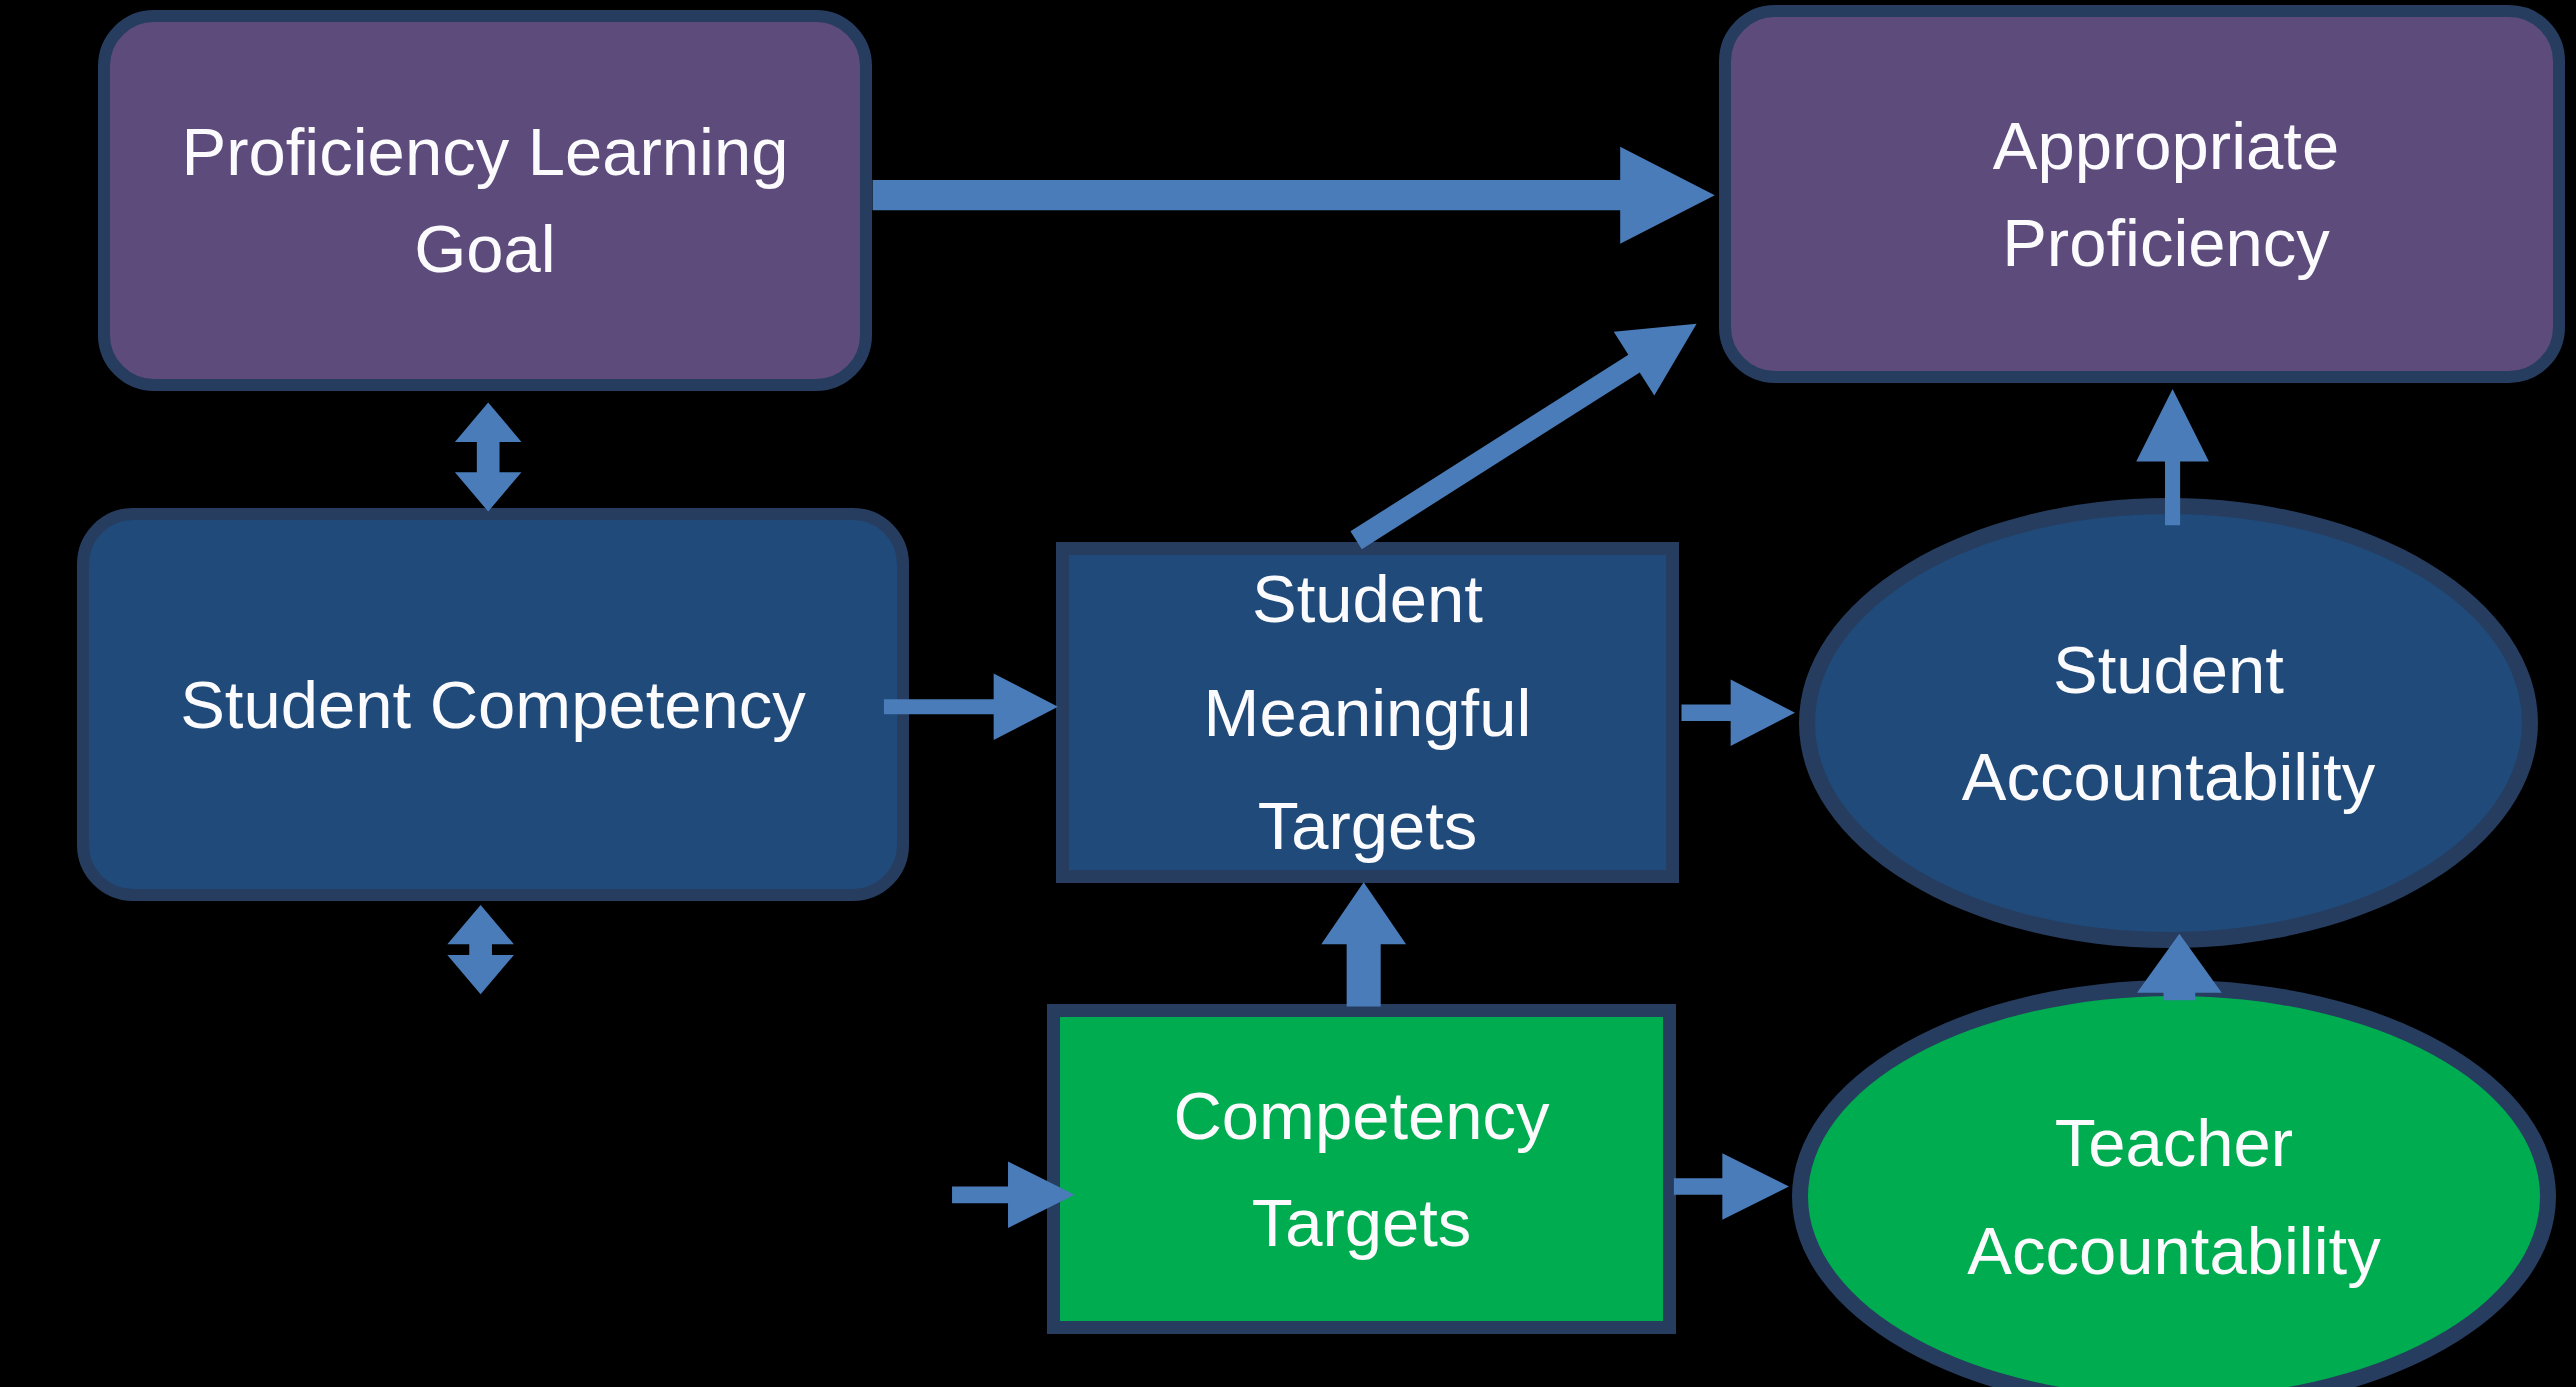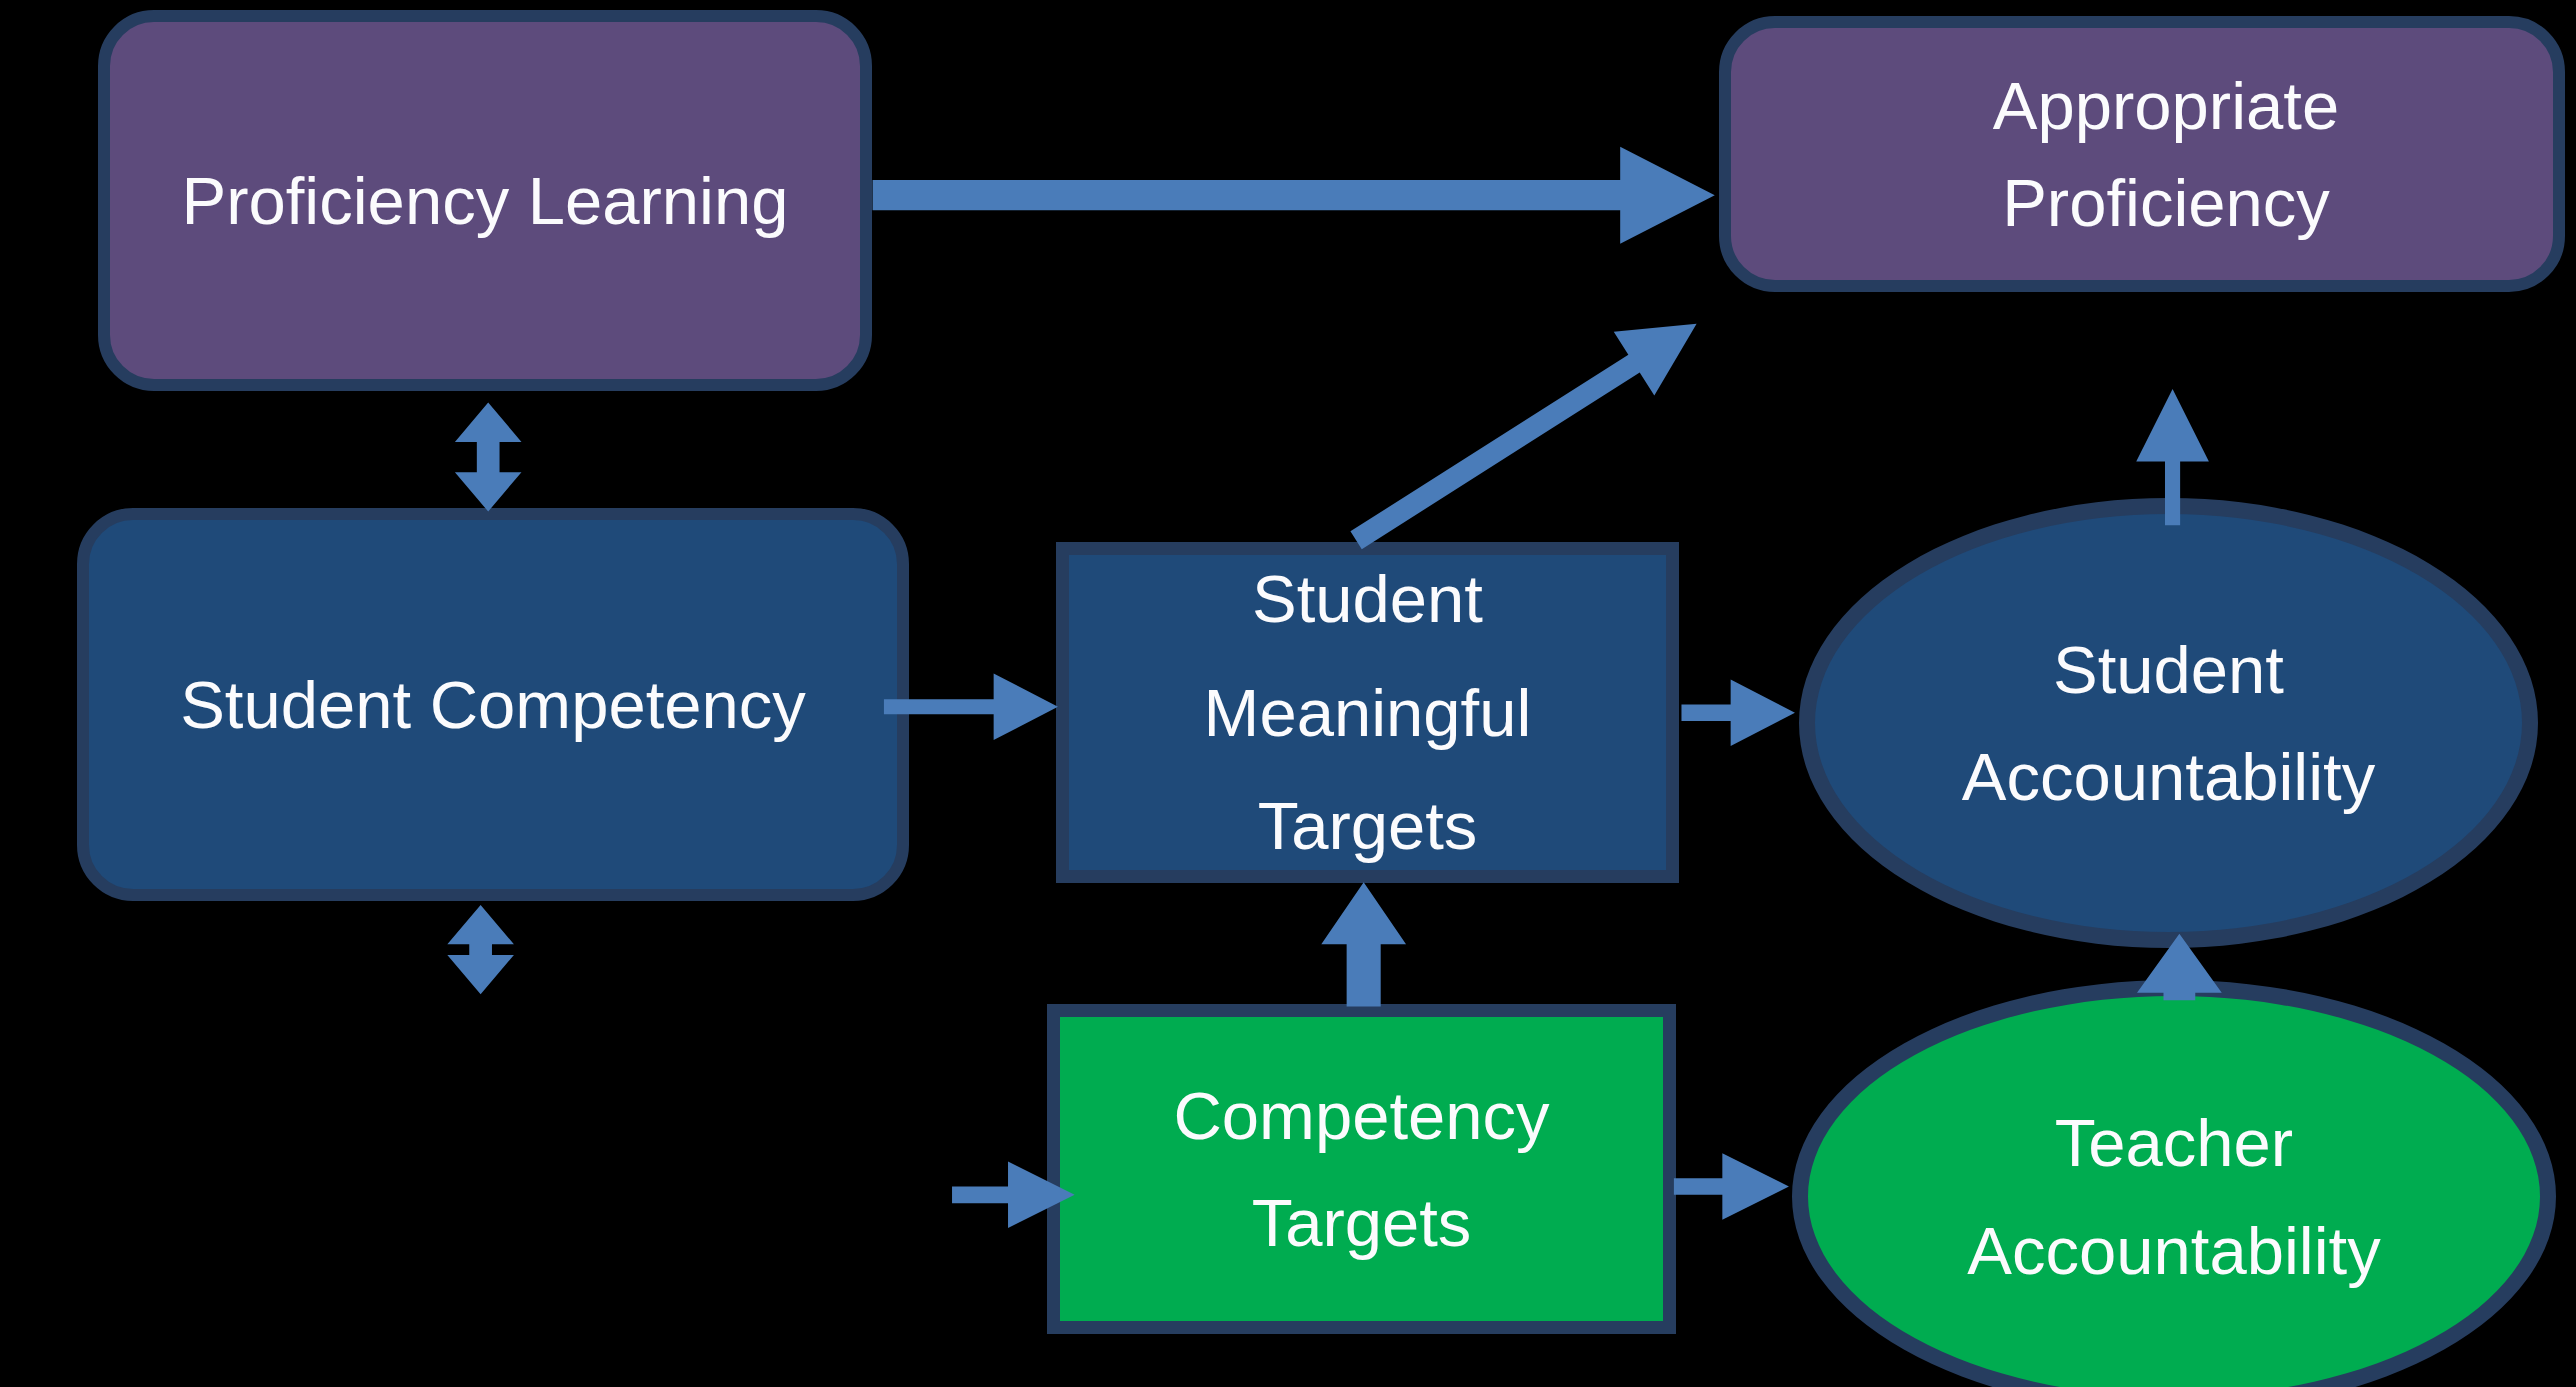--- a/index.html
+++ b/index.html
@@ -38,41 +38,42 @@
   .line{
     color:var(--text);
     font-size:67px;
     line-height:1.45;
     white-space:nowrap;
   }
   #n-spt .line{line-height:1.7;}
   #n-slo .line,#n-at .line,#n-sa .line,#n-ta .line{line-height:1.6;}
 
   #n-mlg{left:98px;top:9.8px;width:774px;height:381px;}
-  #n-aa {left:1719px;top:16px;width:846px;height:276px;padding-left:48px;}
+  #n-aa {left:1719px;top:5px;width:846px;height:378px;padding-left:48px;}
   #n-sc {left:77px;top:508px;width:832px;height:393px;}
   #n-spt{left:1056px;top:542px;width:623px;height:341px;}
   #n-sa {left:1799px;top:498px;width:739px;height:450px;}
   #n-slo{left:9.8px;top:994px;width:950px;height:365px;}
   #n-at {left:1047px;top:1004px;width:629px;height:330px;}
   #n-ta {left:1792px;top:980px;width:764px;height:433px;}
 
   #arrows{
     position:absolute;left:0;top:0;width:2576px;height:1387px;
     z-index:2;pointer-events:none;
   }
 </style>
 </head>
 <body>
 
 <div id="canvas">
 
   <div class="node rounded purple" id="n-mlg">
     <div class="label">
       <div class="line">Proficiency Learning</div>
+      <div class="line">Goal</div>
     </div>
   </div>
 
   <div class="node rounded purple" id="n-aa">
     <div class="label">
       <div class="line">Appropriate</div>
       <div class="line">Proficiency</div>
     </div>
   </div>
 

